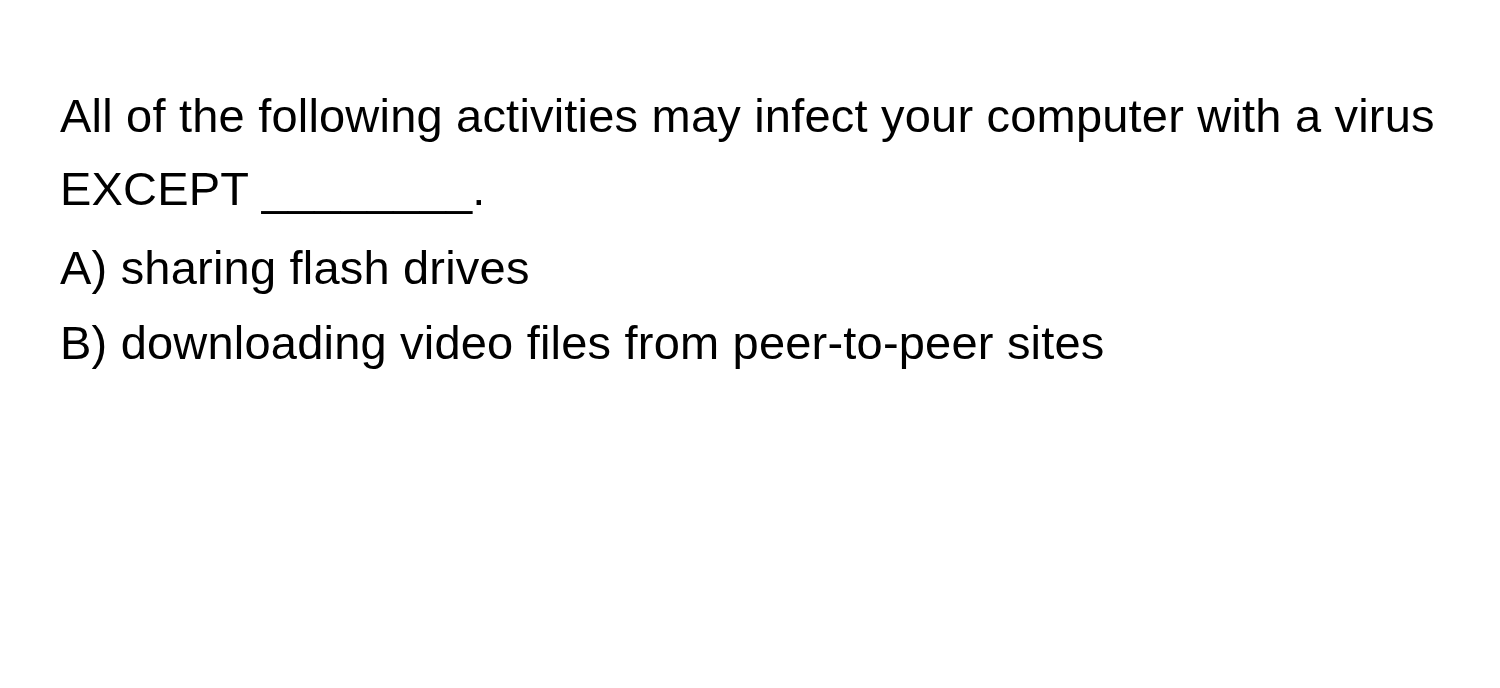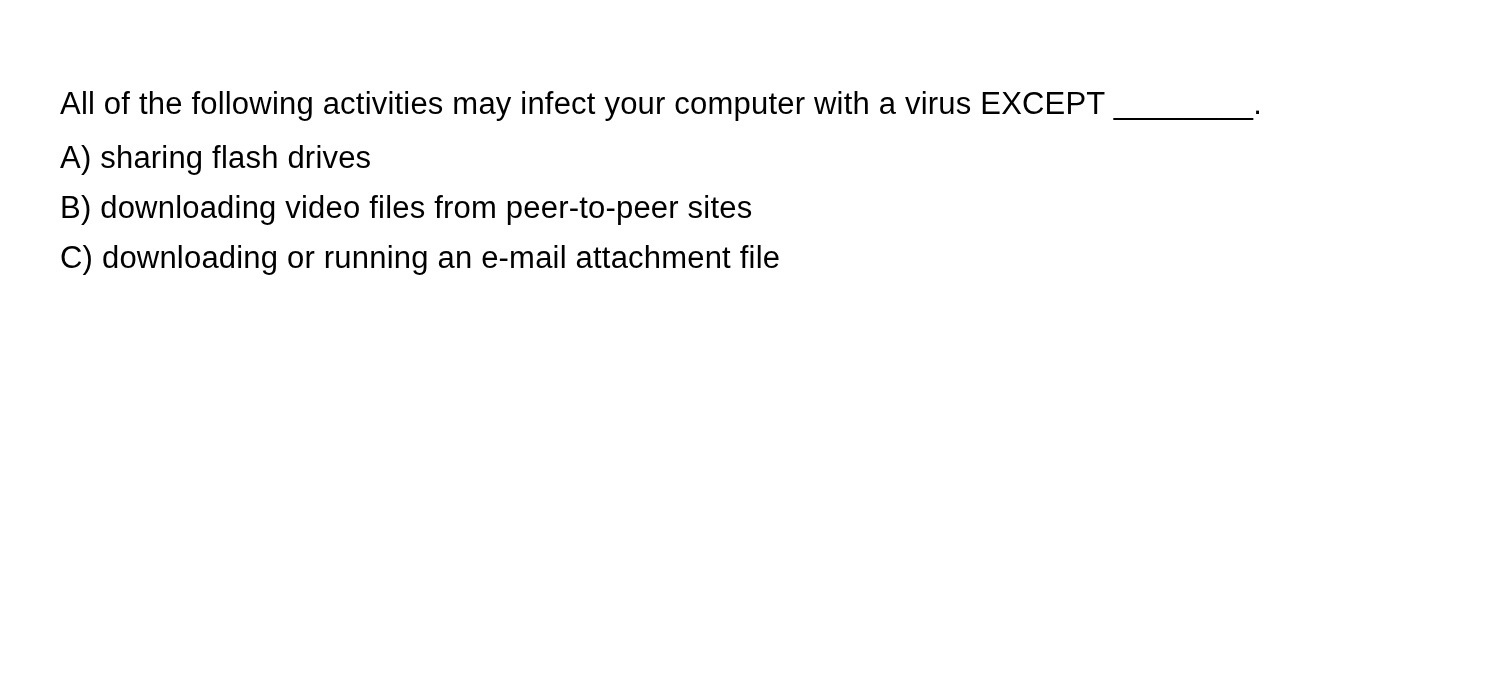--- a/index.html
+++ b/index.html
@@ -9,21 +9,21 @@
     }
     body {
       width: 1500px;
       height: 688px;
       background: #ffffff;
       font-family: -apple-system, BlinkMacSystemFont, "Segoe UI", Helvetica, Arial, sans-serif;
       color: #000000;
       padding: 80px 60px 60px 60px;
     }
     .question-container {
-      font-size: 31px;
+      font-size: 47px;
       line-height: 1.55;
       letter-spacing: 0.2px;
     }
     .question-stem {
       margin-bottom: 6px;
     }
     .option {
       margin-bottom: 2px;
     }
   </style>
@@ -33,17 +33,13 @@
 <div class="question-container">
   <div class="question-stem">All of the following activities may infect your computer with a virus EXCEPT ________.</div>
   <div class="option">
     <span>A)</span>
     <span>sharing flash drives</span>
   </div>
   <div class="option">
     <span>B)</span>
     <span>downloading video files from peer-to-peer sites</span>
   </div>
-  <div class="option">
-    <span>C)</span>
-    <span>downloading or running an e-mail attachment file</span>
-  </div>
 </div>
 
 </body></html>

